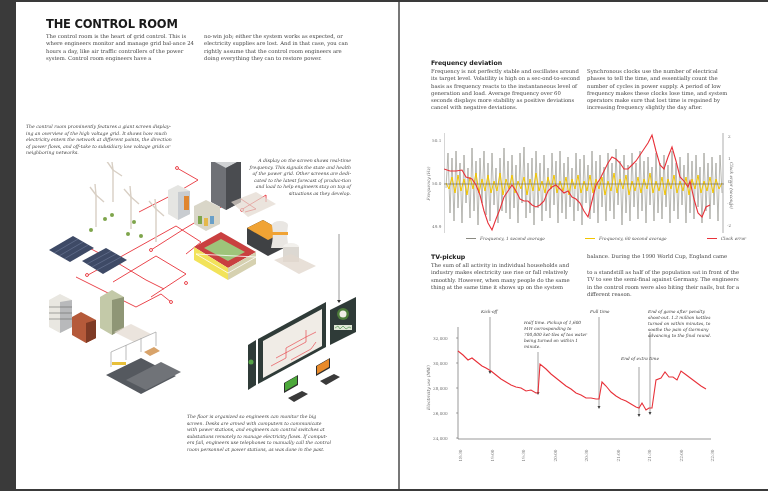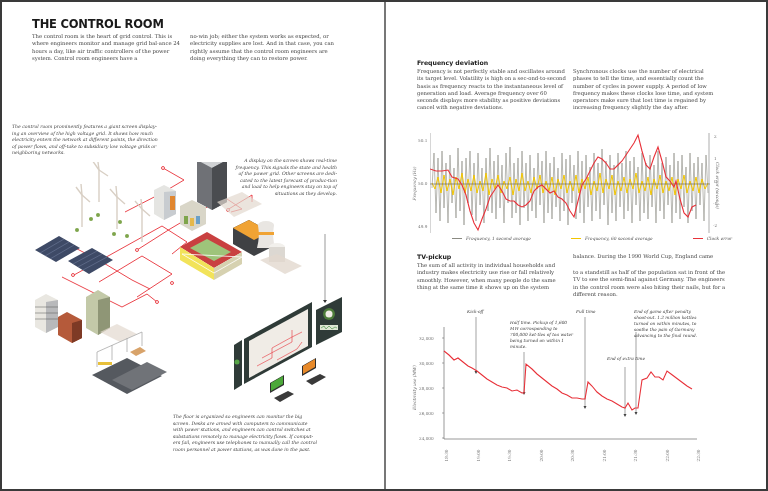--- a/index.html
+++ b/index.html
@@ -1,18 +1,18 @@
 <!DOCTYPE html>
 <html><head>
   <meta charset="utf-8">
   <style>
     * { box-sizing: border-box; margin: 0; padding: 0; }
     html, body { width: 768px; height: 491px; overflow: hidden; background: #3a3a3a; }
     body { position: relative; font-family: "DejaVu Serif", serif; color: #444; }
-    .spread { position: absolute; left: 2px; top: 2px; width: 664px; height: 487px; background: #fff; }
+    .spread { position: absolute; left: 16px; top: 2px; width: 664px; height: 487px; background: #fff; }
     .page { position: absolute; top: 0; height: 487px; background: #fff; }
     .page.left { left: 0; width: 382px; }
     .page.right { left: 384px; width: 380px; }
     .gutter { position: absolute; left: 382px; top: 0; width: 2px; height: 487px; background: #777; }
     .abs { position: absolute; }
     h1.title { font-family: "DejaVu Sans", sans-serif; font-weight: bold; font-size: 11.5px; color: #1a1a1a; letter-spacing: -0.2px; }
     .body { font-size: 5.3px; line-height: 7.3px; color: #444; }
     .caption { font-style: italic; font-size: 4.6px; line-height: 6.6px; color: #444; }
     h2.sec { font-family: "DejaVu Sans", sans-serif; font-weight: bold; font-size: 6.2px; color: #1a1a1a; }
     .tick { font-size: 4.2px; color: #777; }

